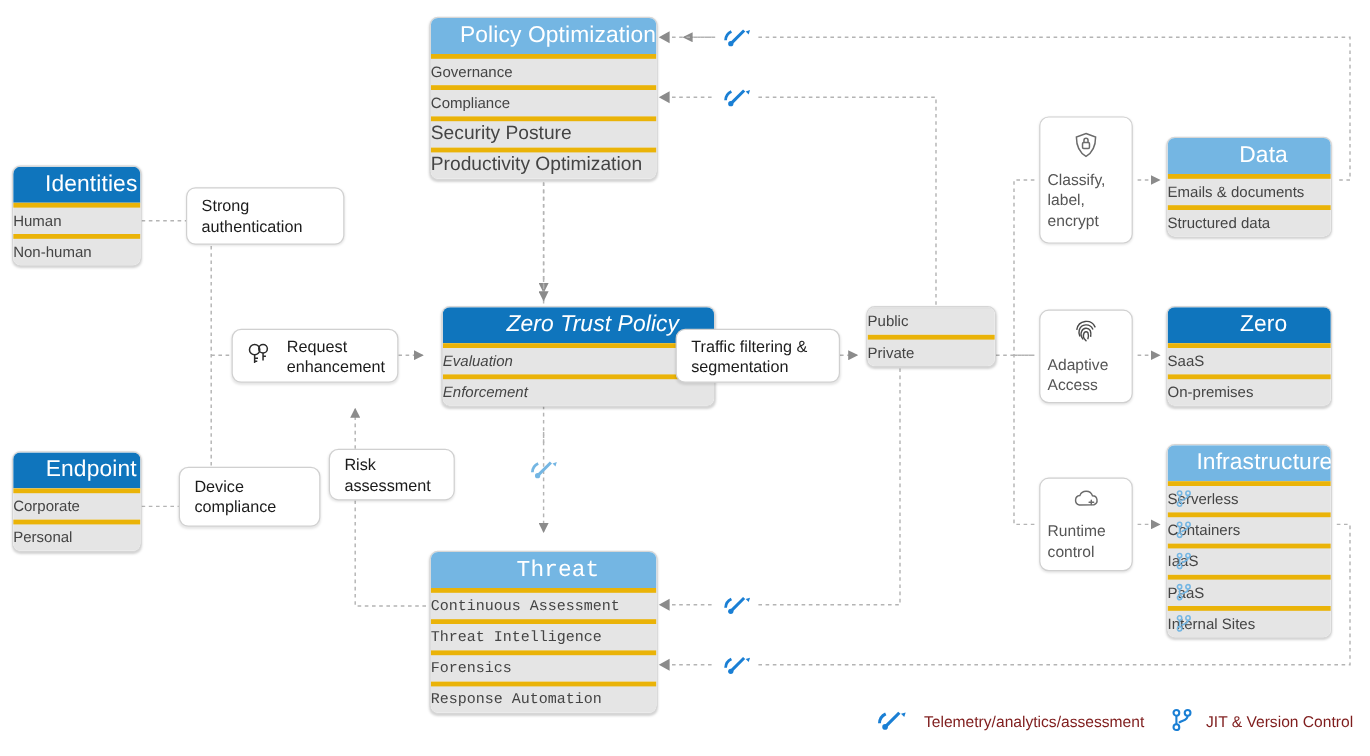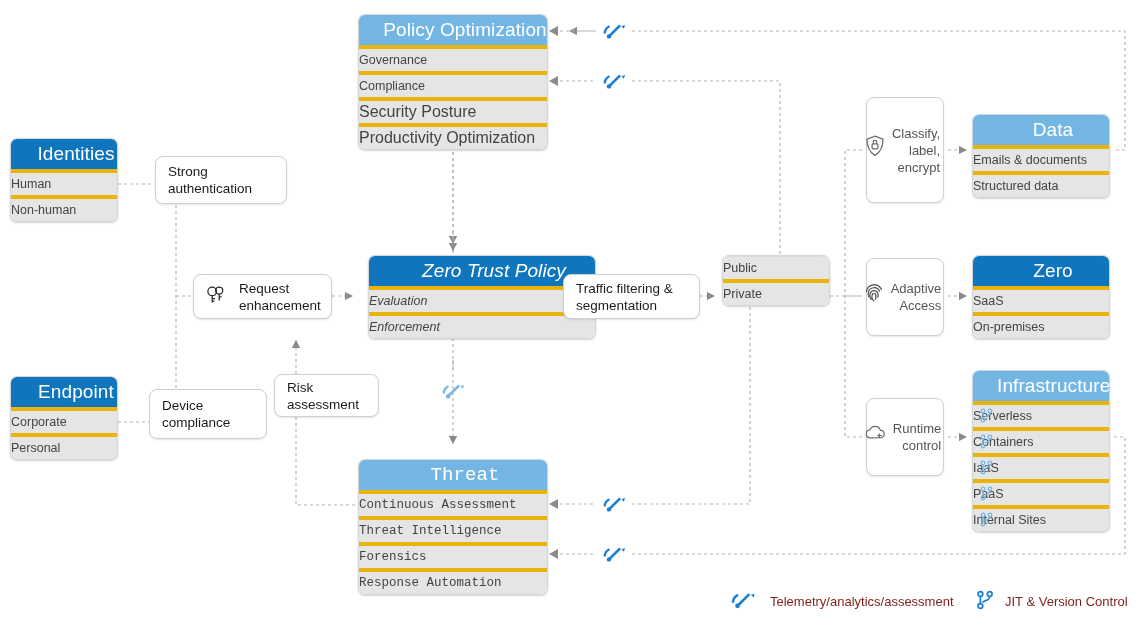--- a/index.html
+++ b/index.html
@@ -19,21 +19,21 @@
              border-top:4px solid #eab308;background:#e5e5e5;position:relative;}
   .card .row:first-of-type{border-top:1px solid #dcdcdc;}
   .card .row.wide{font-size:16px;}
   .card .row .jit{position:absolute;left:7px;top:3px;}
 
   
   .pill{position:absolute;background:#fff;border:1px solid #d0d0d0;border-radius:8px;
         box-shadow:0 1px 2px rgba(0,0,0,.10);box-sizing:border-box;
         display:flex;align-items:center;font-size:13.5px;color:#1b1b1b;line-height:17px;}
   .pill .txt{padding-left:12px;padding-right:8px;}
-  .pill.center{justify-content:center;text-align:right;flex-direction:row;}
+  .pill.center{justify-content:center;text-align:left;flex-direction:column;}
   .pill.center .txt{padding:0 6px;color:#555;font-size:13px;}
   .pill .ico{margin-left:11px;flex:0 0 auto;display:block;}
   .pill.center .ico{margin:0 0 4px 0;}
 
   
   .legend{position:absolute;display:flex;align-items:center;font-size:13px;color:#7f1d1d;}
   .legend .lgtxt{margin-left:11px;}
   .tele-mark{position:absolute;}
 </style>
 </head>

